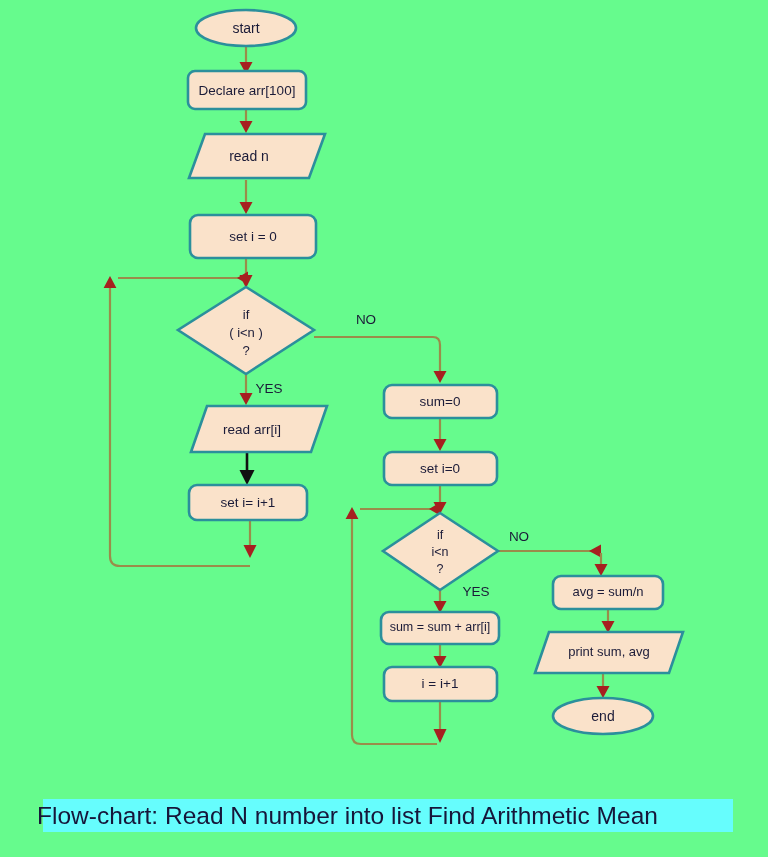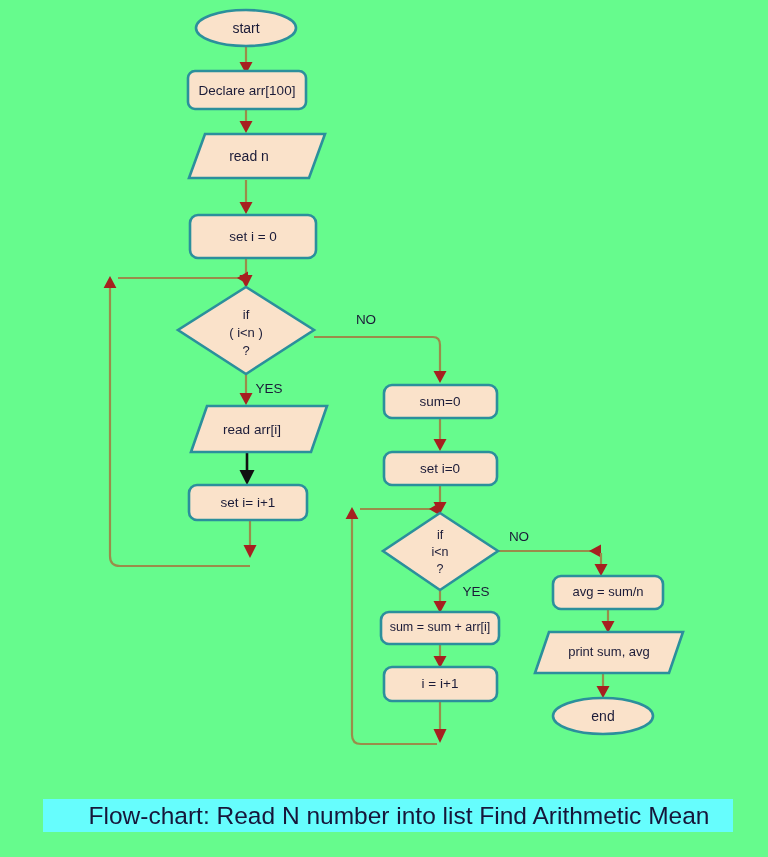--- a/index.html
+++ b/index.html
@@ -44,26 +44,26 @@
   .caption-band{
     position:absolute;
     left:43px;
     top:799px;
     width:690px;
     height:33px;
     background:#66fdfd;
   }
   .caption-text{
     position:absolute;
-    left:54px;
+    left:37px;
     top:798px;
     width:690px;
     height:35px;
     line-height:35px;
-    text-align:center;
+    text-align:left;
     font-family:"Liberation Sans", sans-serif;
     font-size:24.5px;
     color:#16163a;
     white-space:nowrap;
   }
 </style>
 </head>
 <body style="background: rgb(102, 251, 141);">
 
 <div id="canvas-root">

